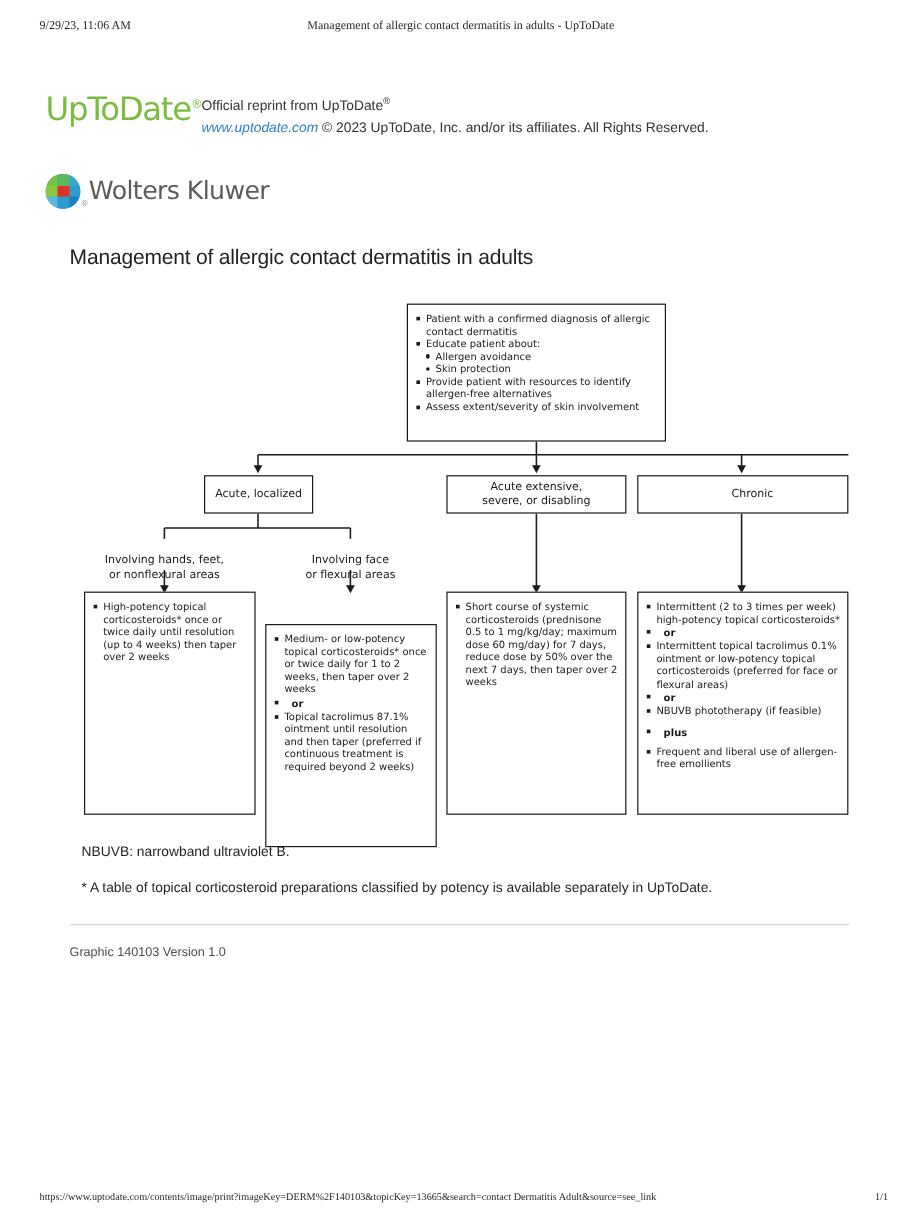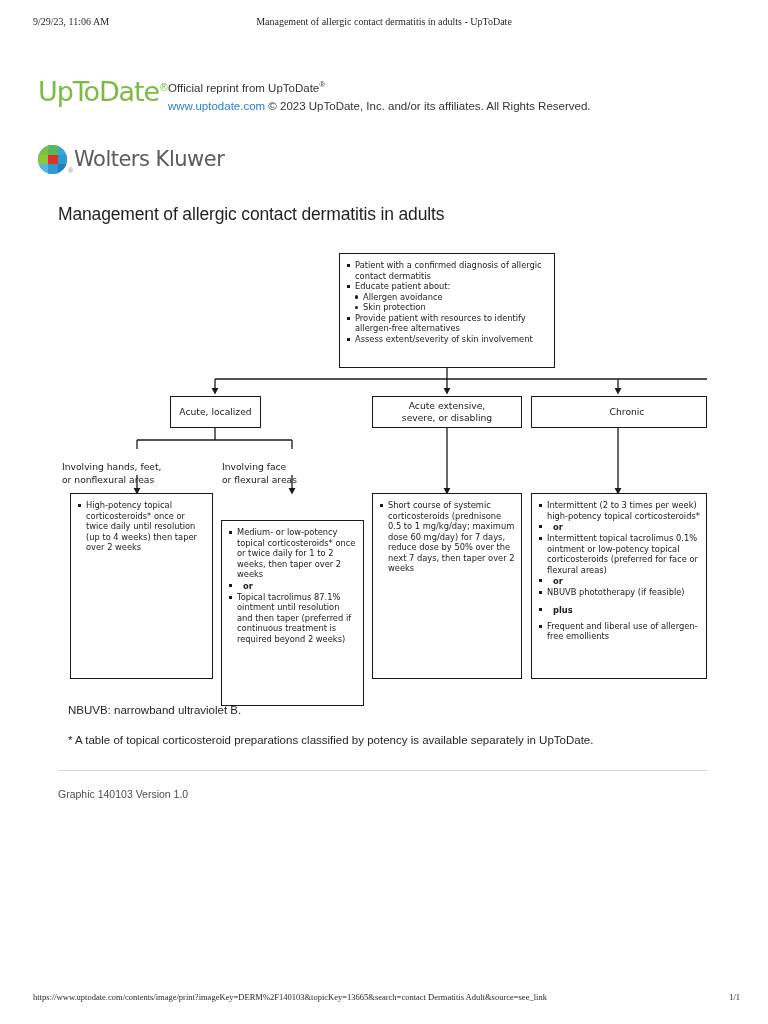--- a/index.html
+++ b/index.html
@@ -79,20 +79,21 @@
     color: #333333;
     line-height: 1.55;
     white-space: nowrap;
   }
   .reprint sup { font-size: 8px; }
   .reprint .line2 { white-space: nowrap; }
   .reprint a,
   .reprint .link {
     color: #2a7fc9;
     text-decoration: none;
+    font-style: italic;
   }
 
   .wk-row {
     position: absolute;
     left: 38px; top: 141px;
     height: 36px;
     display: flex;
     align-items: center;
   }
   .wk-globe {
@@ -192,20 +193,21 @@
   .node-list .conj {
     padding-left: 14px;
     font-weight: bold;
     font-size: 8.3px;
     line-height: 1.45;
   }
 
   
   .branch-label {
     position: absolute;
+    text-align: center;
     font-family: "DejaVu Sans", sans-serif;
     font-size: 9.2px;
     line-height: 1.35;
     color: #1a1a1a;
   }
 
   
   .notes {
     position: absolute;
     left: 68px; top: 702px;

